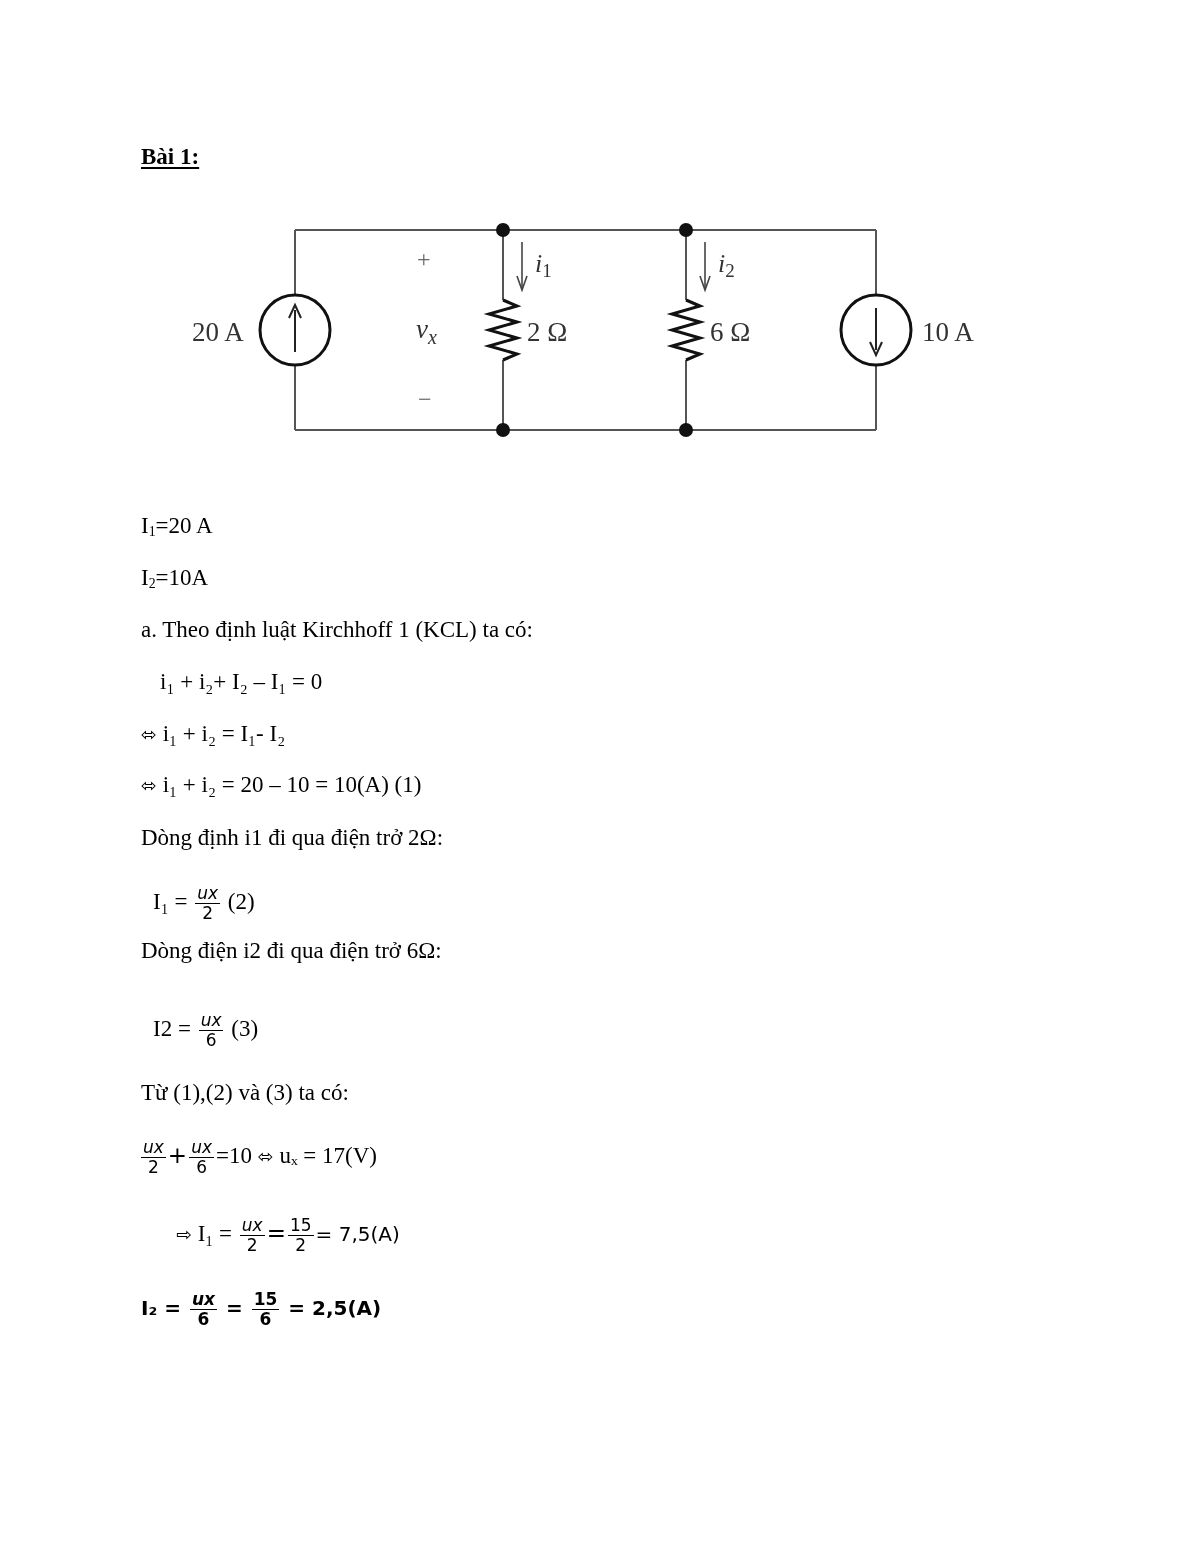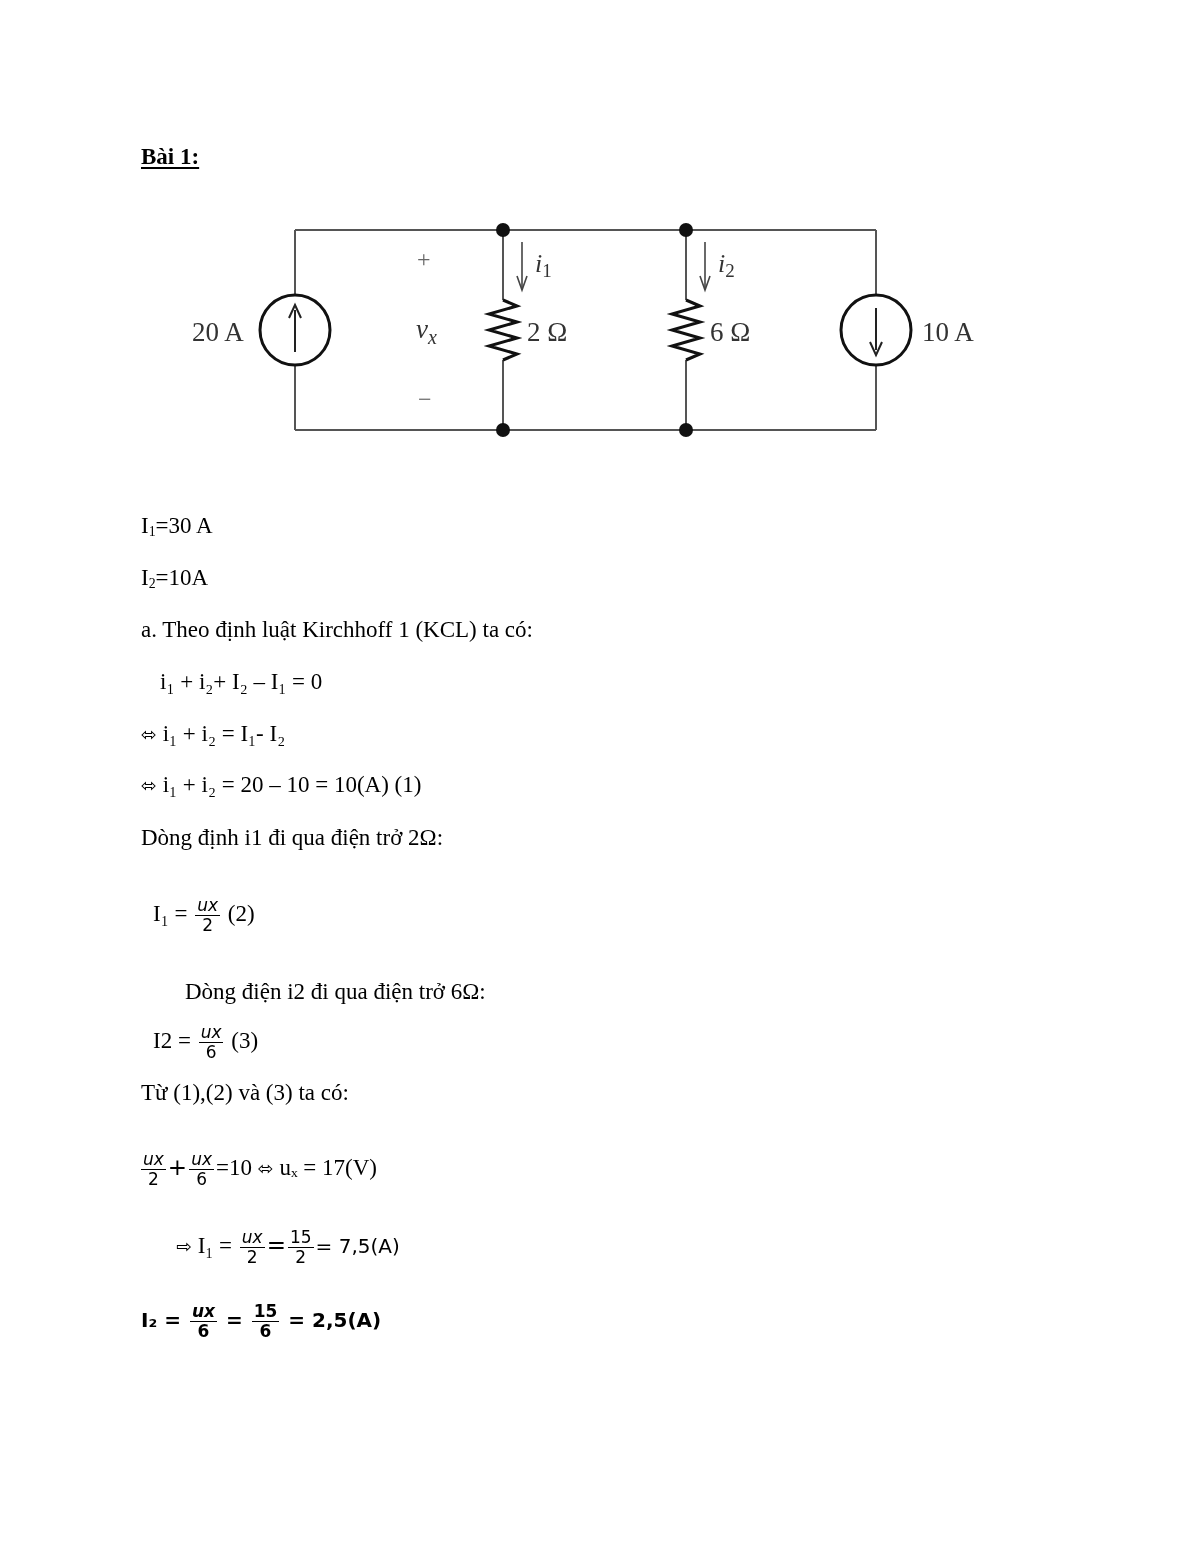--- a/index.html
+++ b/index.html
@@ -11,21 +11,21 @@
     .abs { position: absolute; white-space: nowrap; }
     .title {
       left: 141px; top: 144px; font-size: 23px; font-weight: bold;
       text-decoration: underline; text-underline-offset: 3px;
     }
     .line { font-size: 23px; line-height: 28px; }
     sub { font-size: 60%; vertical-align: -3px; line-height: 0; }
     .frac {
       display: inline-block; vertical-align: middle; text-align: center;
       font-family: "DejaVu Sans", sans-serif; font-size: 17px; line-height: 19px;
-      margin: 16px 2px;
+      margin: 4px 2px;
     }
     .frac .num { display: block; border-bottom: 1.5px solid #000; padding: 0 2px; font-style: italic; }
     .frac .num.upright { font-style: normal; text-align: center; }
     .frac .den { display: block; padding: 0 2px; }
     .sans { font-family: "DejaVu Sans", sans-serif; }
     .arrow { font-family: "DejaVu Sans", sans-serif; font-size: 19px; }
     svg text { font-family: "Liberation Serif", "DejaVu Serif", serif; }
   </style>
 </head>
 <body>
@@ -86,36 +86,36 @@
   <text x="418" y="407" font-size="24" fill="#666">−</text>
 
   <g fill="#111">
     <circle cx="503" cy="230" r="7"></circle>
     <circle cx="686" cy="230" r="7"></circle>
     <circle cx="503" cy="430" r="7"></circle>
     <circle cx="686" cy="430" r="7"></circle>
   </g>
 </svg>
 
-<div class="abs line" style="left:141px; top:512px;"><span>I</span><sub>1</sub><span>=30 A</span></div>
+<div class="abs line" style="left:141px; top:512px;"><span>I</span><sub>1</sub><span>=20 A</span></div>
 <div class="abs line" style="left:141px; top:564px;"><span>I</span><sub>2</sub><span>=10A</span></div>
 
 <div class="abs line" style="left:141px; top:616px;">a. Theo định luật Kirchhoff 1 (KCL) ta có:</div>
 <div class="abs line" style="left:160px; top:668px;">i₁ + i₂+ I₂ – I₁ = 0</div>
 <div class="abs line" style="left:141px; top:720px;"><span class="arrow">⬄</span> <span>i₁ + i₂ = I₁- I₂</span></div>
 <div class="abs line" style="left:141px; top:771px;"><span class="arrow">⬄</span> <span>i₁ + i₂ = 20 – 10 = 10(A)  (1)</span></div>
 
 <div class="abs line" style="left:141px; top:824px;">Dòng định i1 đi qua điện trở 2Ω:</div>
 <div class="abs line" style="left:153px; top:880px;">
   <span>I₁ =</span>
   <span class="frac"><span class="num">ux</span><span class="den">2</span></span>
   <span>(2)</span>
 </div>
 
-<div class="abs line" style="left:141px; top:978px;margin-left:44px;">Dòng điện i2 đi qua điện trở 6Ω:</div>
+<div class="abs line" style="left:141px; top:937px;">Dòng điện i2 đi qua điện trở 6Ω:</div>
 <div class="abs line" style="left:153px; top:1007px;">
   <span>I2 =</span>
   <span class="frac"><span class="num">ux</span><span class="den">6</span></span>
   <span>(3)</span>
 </div>
 
 <div class="abs line" style="left:141px; top:1079px;">Từ (1),(2) và (3) ta có:</div>
 <div class="abs line" style="left:141px; top:1134px;">
   <span class="frac" style="margin-left:0"><span class="num">ux</span><span class="den">2</span></span><span class="sans">+</span><span class="frac"><span class="num">ux</span><span class="den">6</span></span><span>=10</span>
   <span class="arrow">⬄</span>

